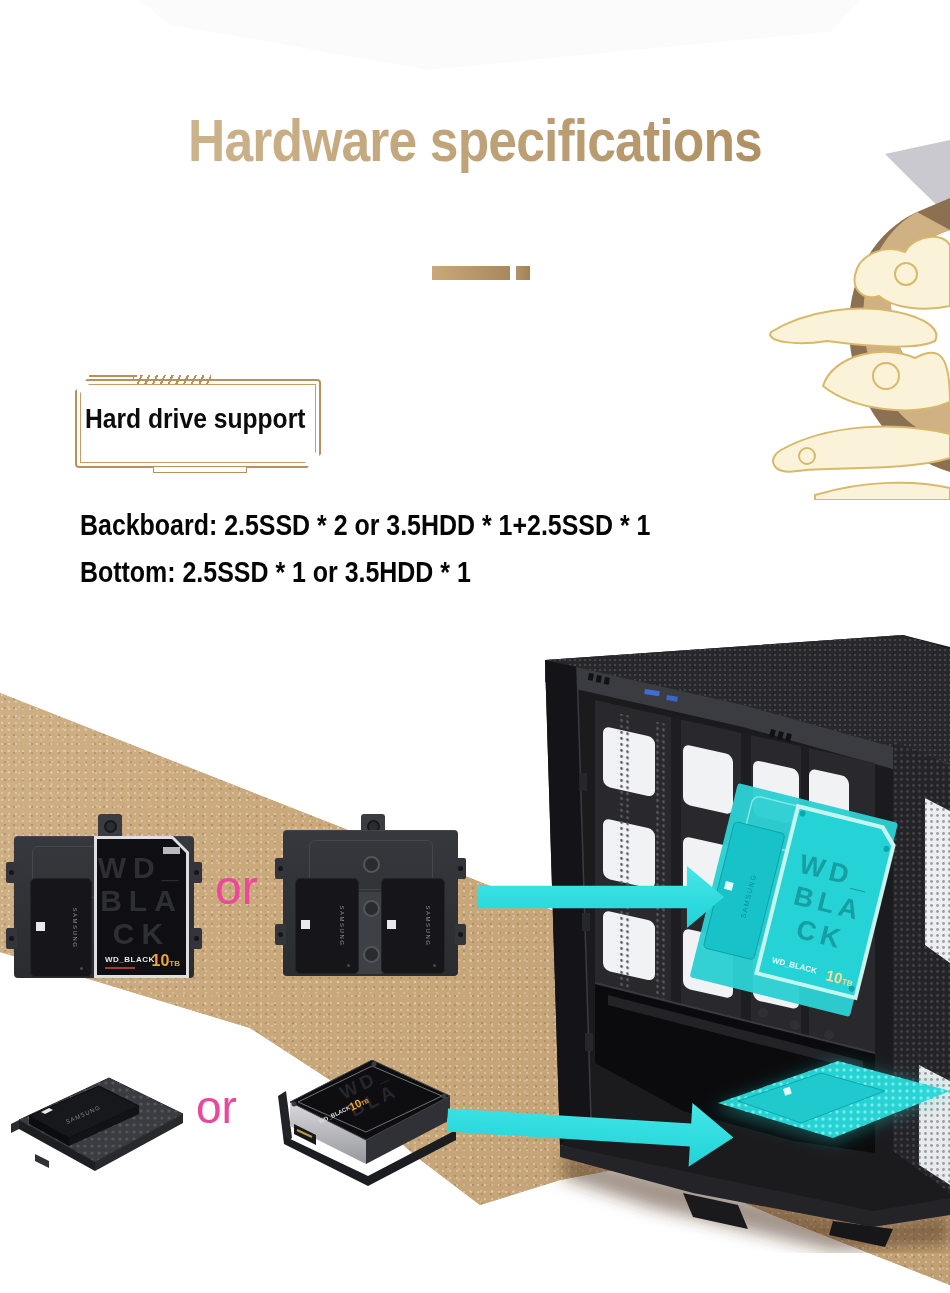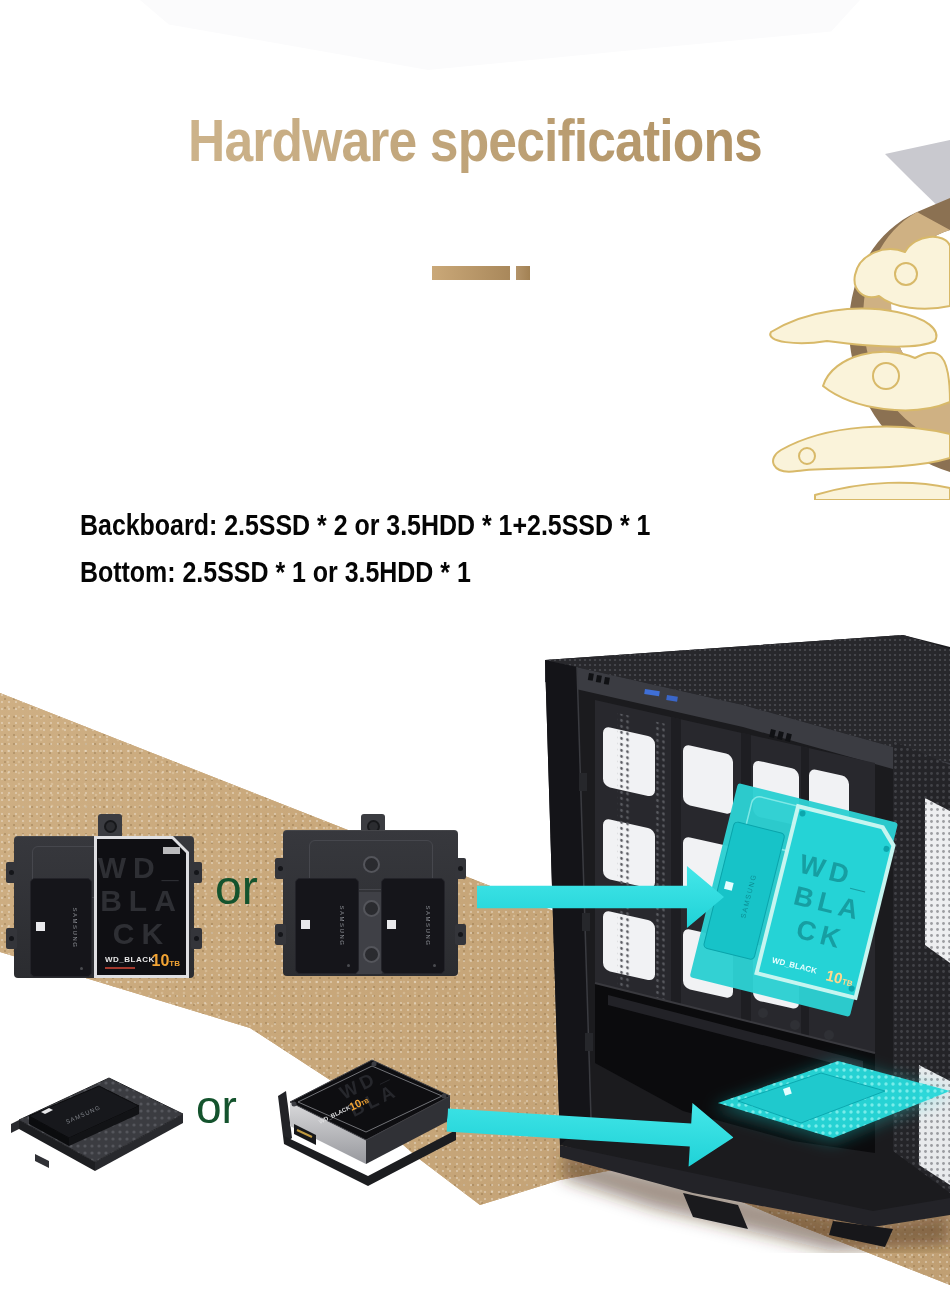--- a/index.html
+++ b/index.html
@@ -73,21 +73,21 @@
   .ghost{position:absolute;left:0;right:0;text-align:center;font-weight:bold;font-size:30px;
          letter-spacing:7px;color:#2e2f34;}
   .hddfoot{position:absolute;left:8px;bottom:6px;white-space:nowrap;}
   .hddfoot .nm{font-size:8px;font-weight:bold;color:#e8e8e8;letter-spacing:.5px;}
   .hddfoot .rl{display:block;width:30px;height:2px;background:#a53a2e;margin-top:1px;}
   .cap{position:absolute;right:6px;bottom:5px;margin-top:28px;}
   .cap .n{font-size:16px;font-weight:bold;color:#f2a434;}
   .cap .u{font-size:8px;font-weight:bold;color:#f2a434;}
   .minitag{position:absolute;right:6px;top:8px;width:17px;height:7px;background:#d8d8da;opacity:.85;}
 
-  .or{font-size:48px;font-weight:500;color:#14532d;}
+  .or{font-size:48px;font-weight:500;color:#ec4899;}
 
   
   .arrow{background:linear-gradient(180deg,#45e7e9,#1fd2d7);
          clip-path:polygon(0 32%,85% 32%,85% 0,100% 50%,85% 100%,85% 68%,0 68%);}
   .arrow1{left:477px;top:866px;width:247px;height:62px;}
   .arrow2{left:447px;top:1088px;width:287px;height:64px;transform:rotate(3.5deg);
           transform-origin:left center;}
 
   .z1{z-index:1}.z2{z-index:2}.z3{z-index:3}.z4{z-index:4}
 </style>
@@ -135,20 +135,28 @@
       <path d="M6,192 C42,170 92,164 132,172 C162,178 176,190 170,201 C150,211 100,206 62,201 C32,206 0,202 6,192 Z"></path>
       <path d="M58,246 C68,214 120,204 150,218 C174,205 185,214 185,262 C148,278 88,270 58,246 Z"></path>
       <path d="M16,310 C62,284 132,281 185,294 L185,318 C140,332 62,326 32,331 C6,335 2,318 16,310 Z"></path>
       <path d="M50,355 C100,340 150,340 185,348 L185,360 L50,360 Z"></path>
       <circle cx="141" cy="134" r="11" fill="none"></circle>
       <circle cx="121" cy="236" r="13" fill="none"></circle>
       <circle cx="42" cy="316" r="8" fill="none"></circle>
     </g>
   </svg>
 
+  <div class="abs badge z2">
+    <div class="frame"></div>
+    <div class="frame-in"></div>
+    <div class="hatch"></div>
+    <div class="topline"></div>
+    <div class="step"></div>
+    <div class="label">Hard drive support</div>
+  </div>
 
   <div class="abs specs z2">
     <div>Backboard: 2.5SSD * 2 or 3.5HDD * 1+2.5SSD * 1</div>
     <div>Bottom: 2.5SSD * 1 or 3.5HDD * 1</div>
   </div>
 
   <div class="abs band z1"></div>
 
   <svg class="abs z2" style="left:533px;top:633px" width="417" height="620" viewBox="0 0 417 620">
 

